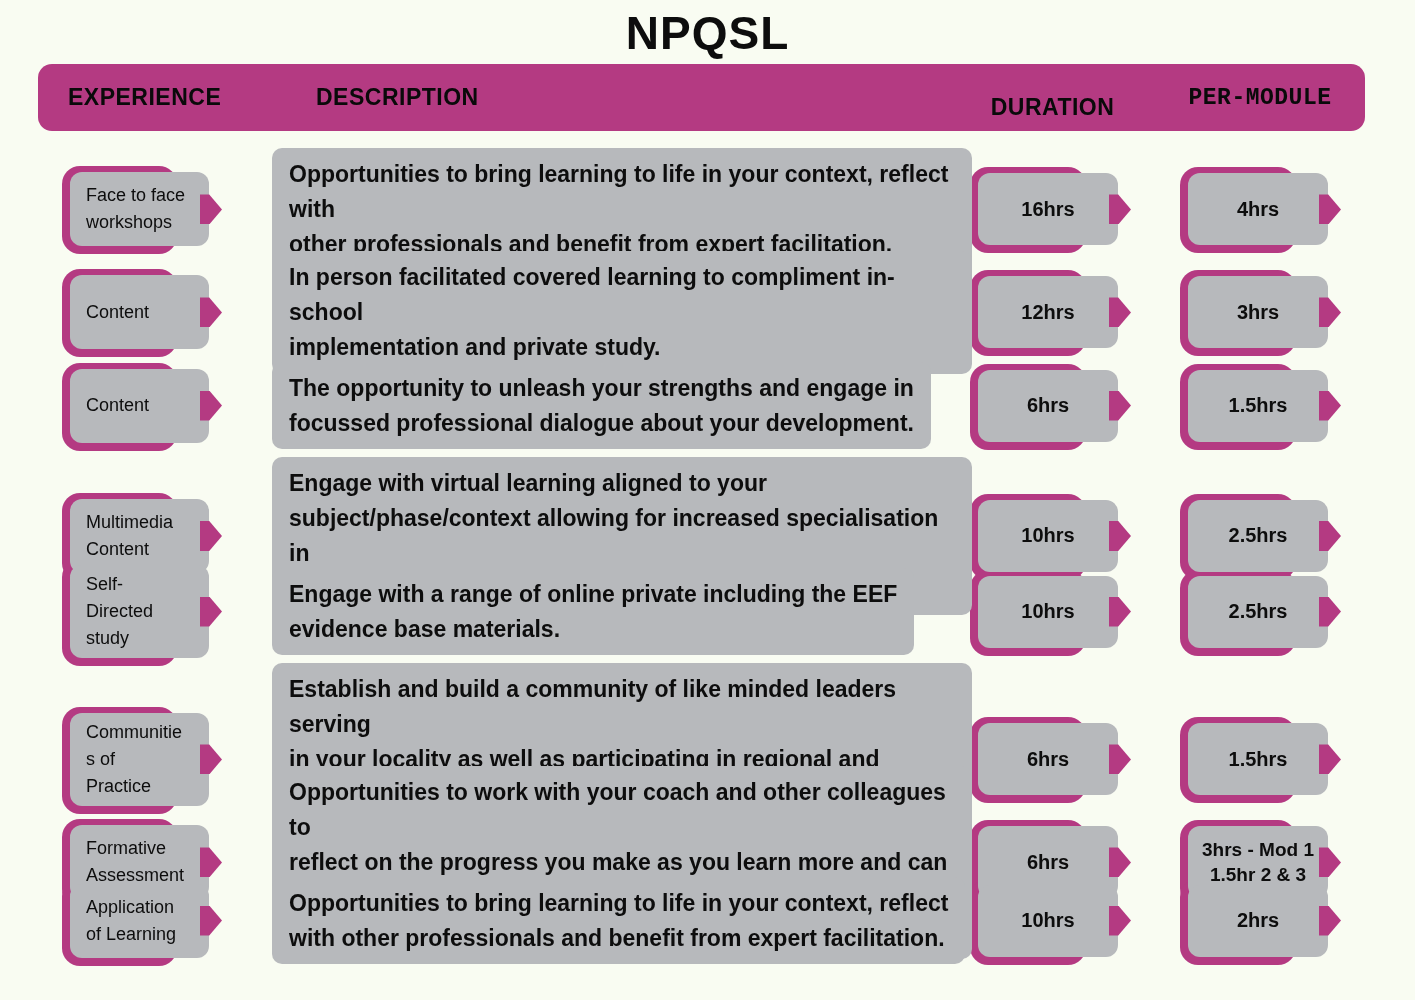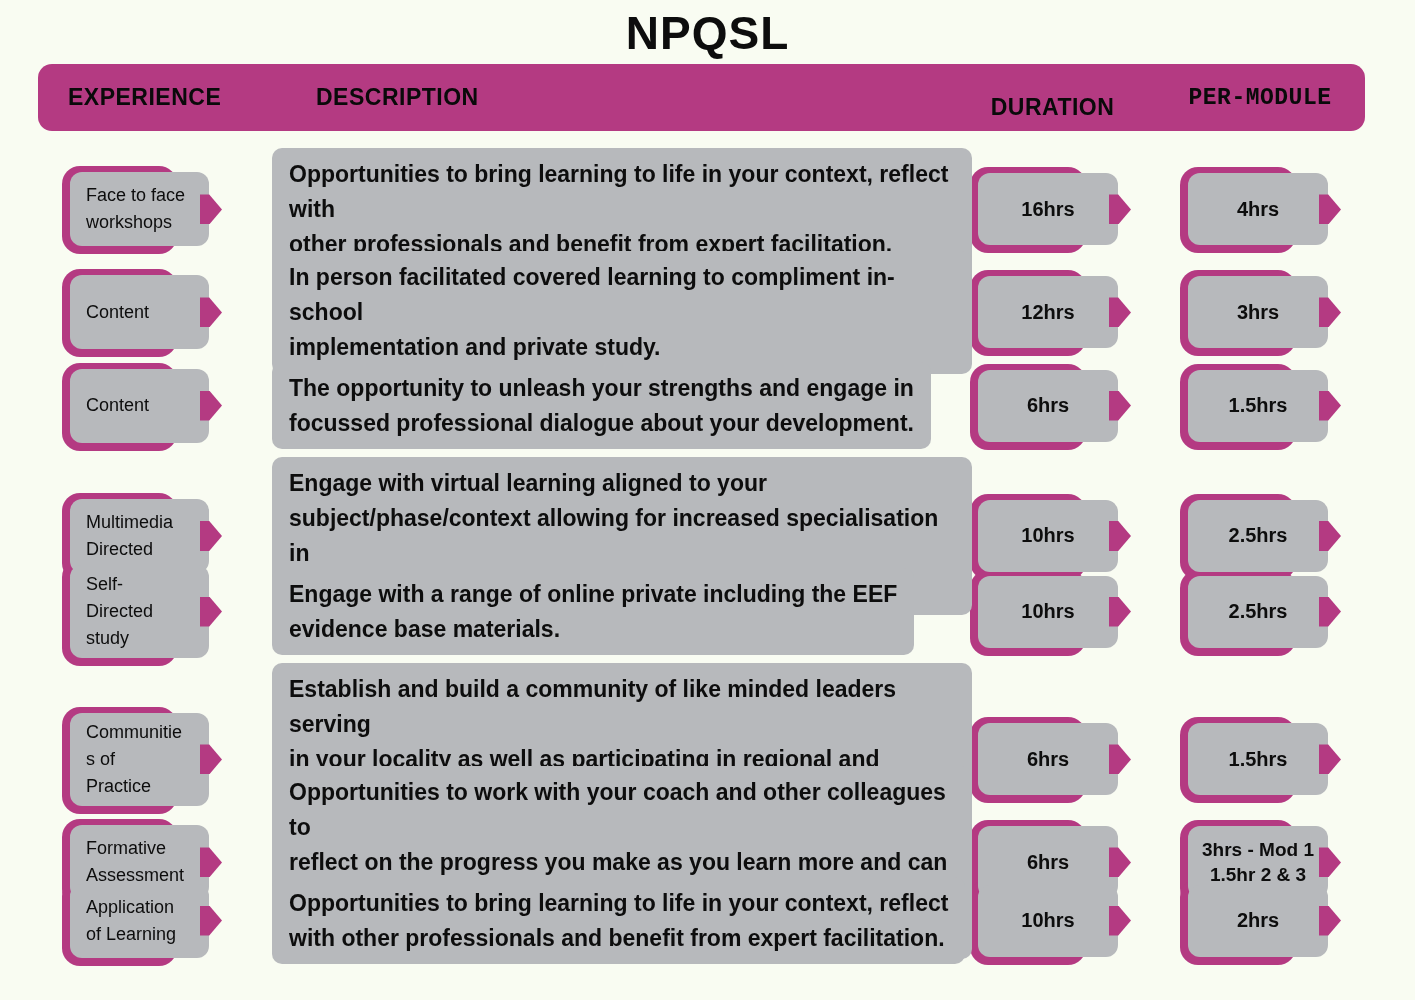--- a/index.html
+++ b/index.html
@@ -197,21 +197,21 @@
           <span class="tag-text">1.5hrs</span>
           <span class="arrow"></span>
         </div>
       </div>
   </div>
 
   <div class="row">
     <div class="cell">
         <div class="tag exp-tag">
           <span class="tag-text">Multimedia
-Directed</span>
+Content</span>
           <span class="arrow"></span>
         </div>
       </div>
     <div class="cell"><div class="desc-box">Engage with virtual learning aligned to your
 subject/phase/context allowing for increased specialisation in
 the content covered.</div></div>
     <div class="cell">
         <div class="tag num-tag">
           <span class="tag-text">10hrs</span>
           <span class="arrow"></span>

